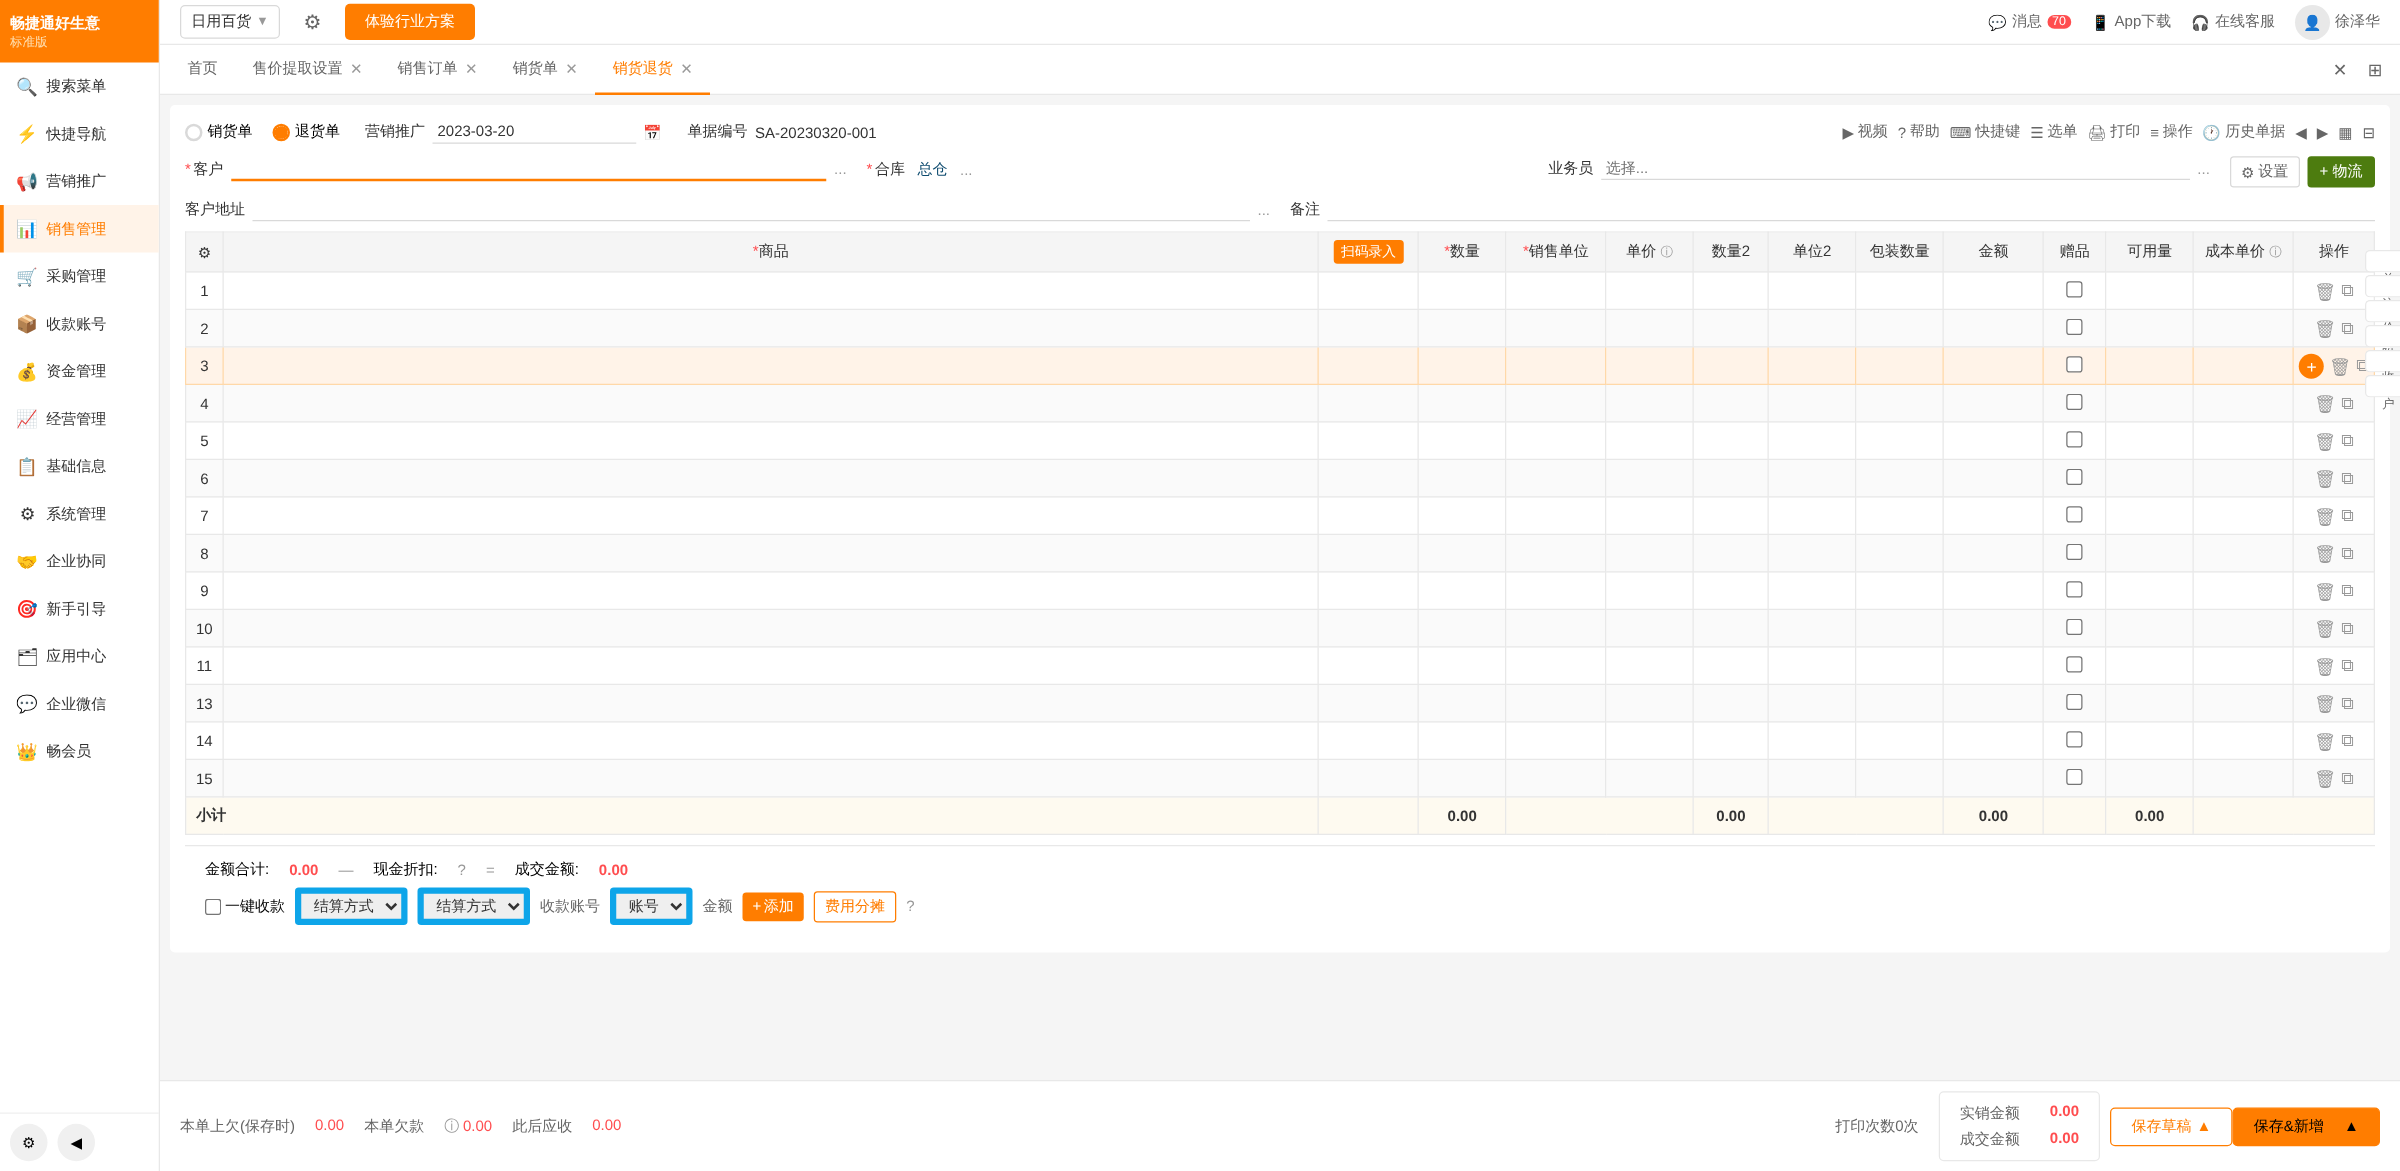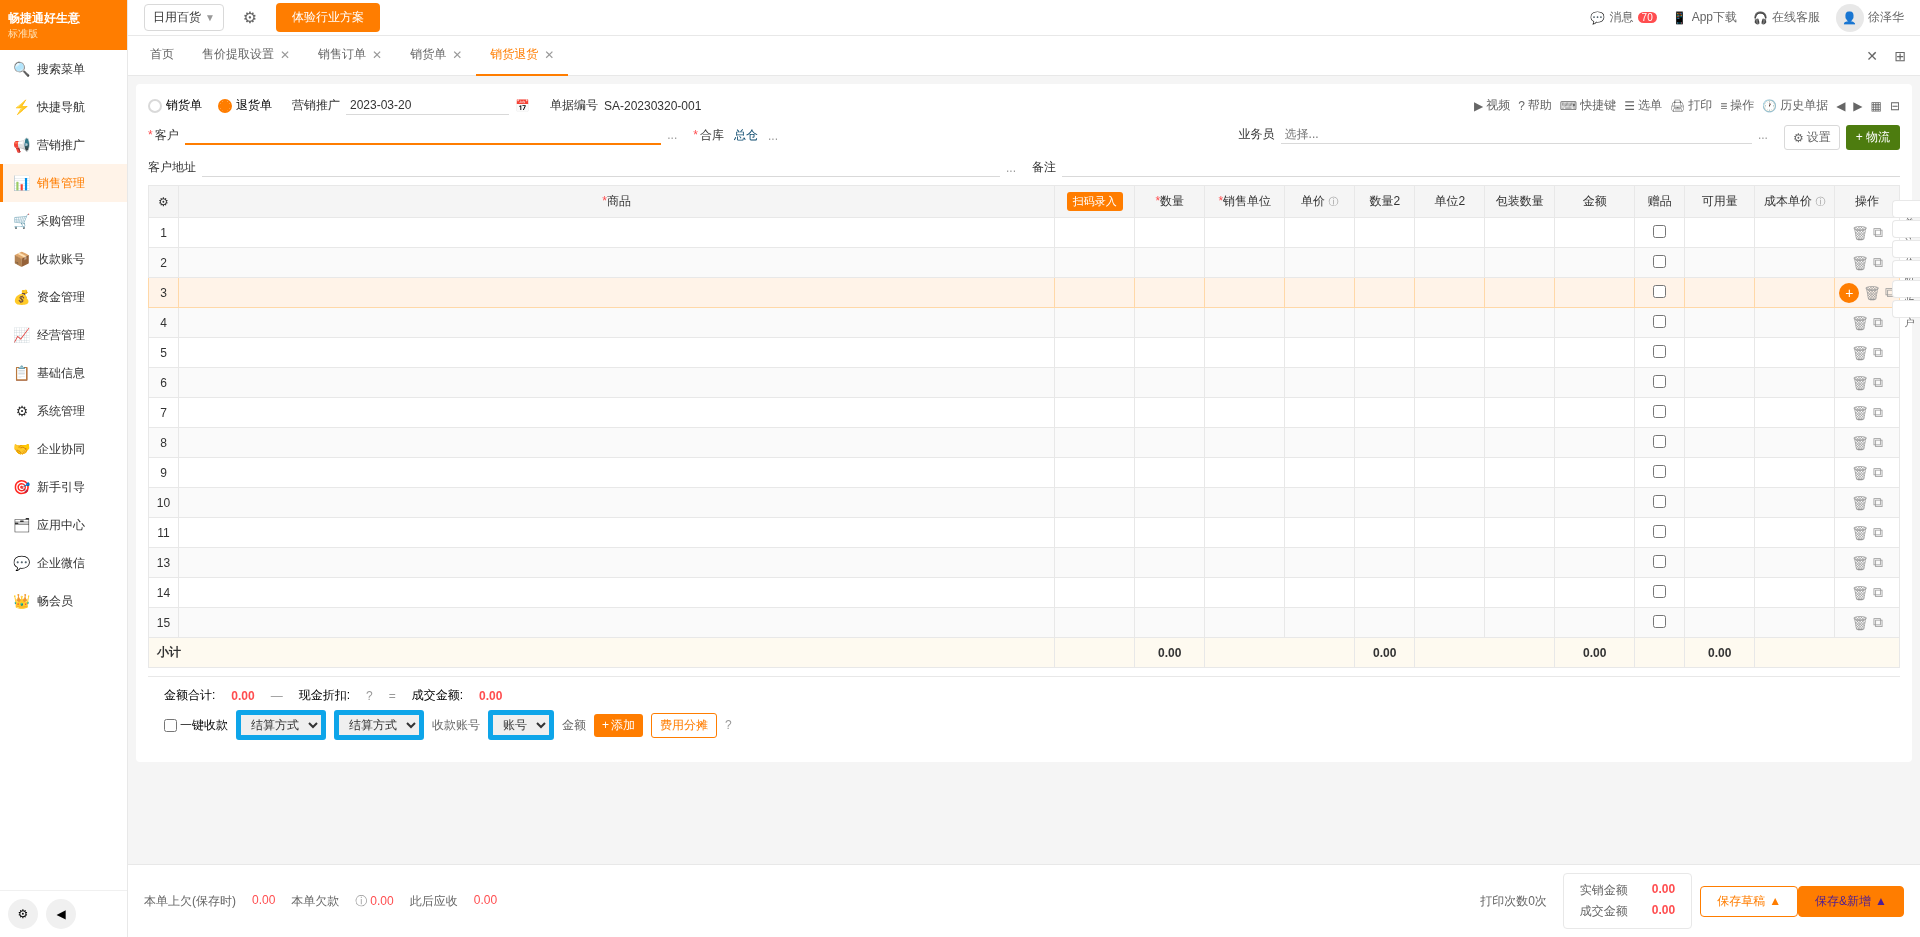--- a/index.html
+++ b/index.html
@@ -78,21 +78,21 @@
     .footer-card { background: #fff; padding: 10px 16px; border-top: 1px solid #e8e8e8; }
     .footer-row { display: flex; align-items: center; gap: 16px; margin-bottom: 6px; }
 
     
     .bottom-bar { background: #fff; border-top: 1px solid #e8e8e8; padding: 8px 16px; display: flex; align-items: center; gap: 16px; }
     .bottom-info { color: #666; font-size: 12px; display: flex; gap: 16px; }
     .summary-row { display: flex; justify-content: space-between; gap: 24px; padding: 2px 0; }
     .summary-label { color: #666; }
     .summary-value { color: #ff4d4f; font-weight: bold; }
     .btn-save-draft { background: #fff; border: 1px solid #ff7d00; color: #ff7d00; padding: 6px 16px; border-radius: 4px; cursor: pointer; display: flex; align-items: center; gap: 4px; }
-    .btn-save-new { background: #ff7d00; border: 1px solid #ff7d00; color: #4c1d95; padding: 6px 16px; border-radius: 4px; cursor: pointer; display: flex; align-items: center; gap: 4px; }
+    .btn-save-new { background: #ff7d00; border: 1px solid #ff7d00; color: #000000; padding: 6px 16px; border-radius: 4px; cursor: pointer; display: flex; align-items: center; gap: 16px; }
 
     
     .payment-row { display: flex; align-items: center; gap: 8px; margin-top: 4px; }
     .payment-checkbox { display: flex; align-items: center; gap: 3px; }
     .payment-select { border: 5px solid #0ea5e9; border-radius: 3px; padding: 2px 6px; color: #333; }
     .payment-add { background: #ff7d00; color: #fff; border: none; padding: 3px 8px; border-radius: 3px; cursor: pointer; display: flex; align-items: center; gap: 2px; }
     .payment-split { border: 1px solid #ff7d00; color: #ff7d00; background: #fff; padding: 3px 8px; border-radius: 3px; cursor: pointer; }
 
     .content-inner { background: #fff; border-radius: 4px; padding: 12px; }
     .header-actions-right { margin-left: auto; display: flex; align-items: center; gap: 8px; }

